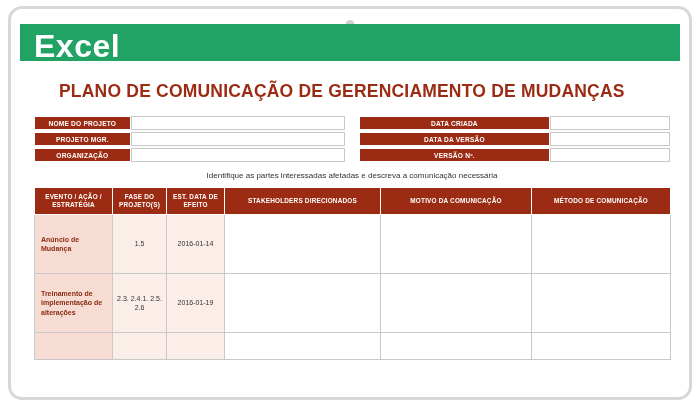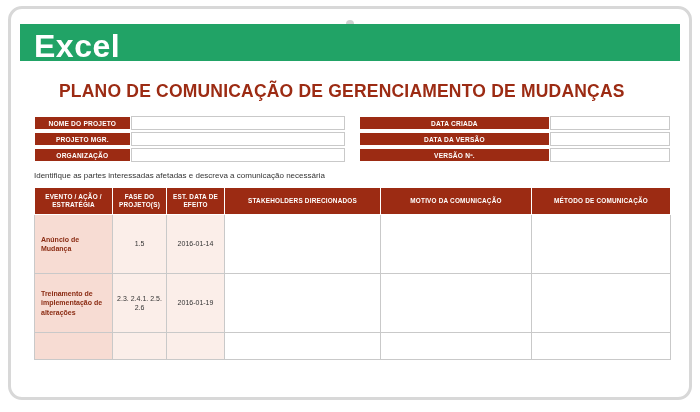--- a/index.html
+++ b/index.html
@@ -126,21 +126,21 @@
   .info-cell-value.right {
     width: 124px;
   }
 
   
   .instruction {
     position: absolute;
     left: 14px;
     top: 147px;
     width: 636px;
-    text-align: left;
+    text-align: center;
     font-size: 8px;
     color: #333333;
   }
 
   
   .main-table {
     position: absolute;
     left: 14px;
     top: 163px;
     width: 636px;

